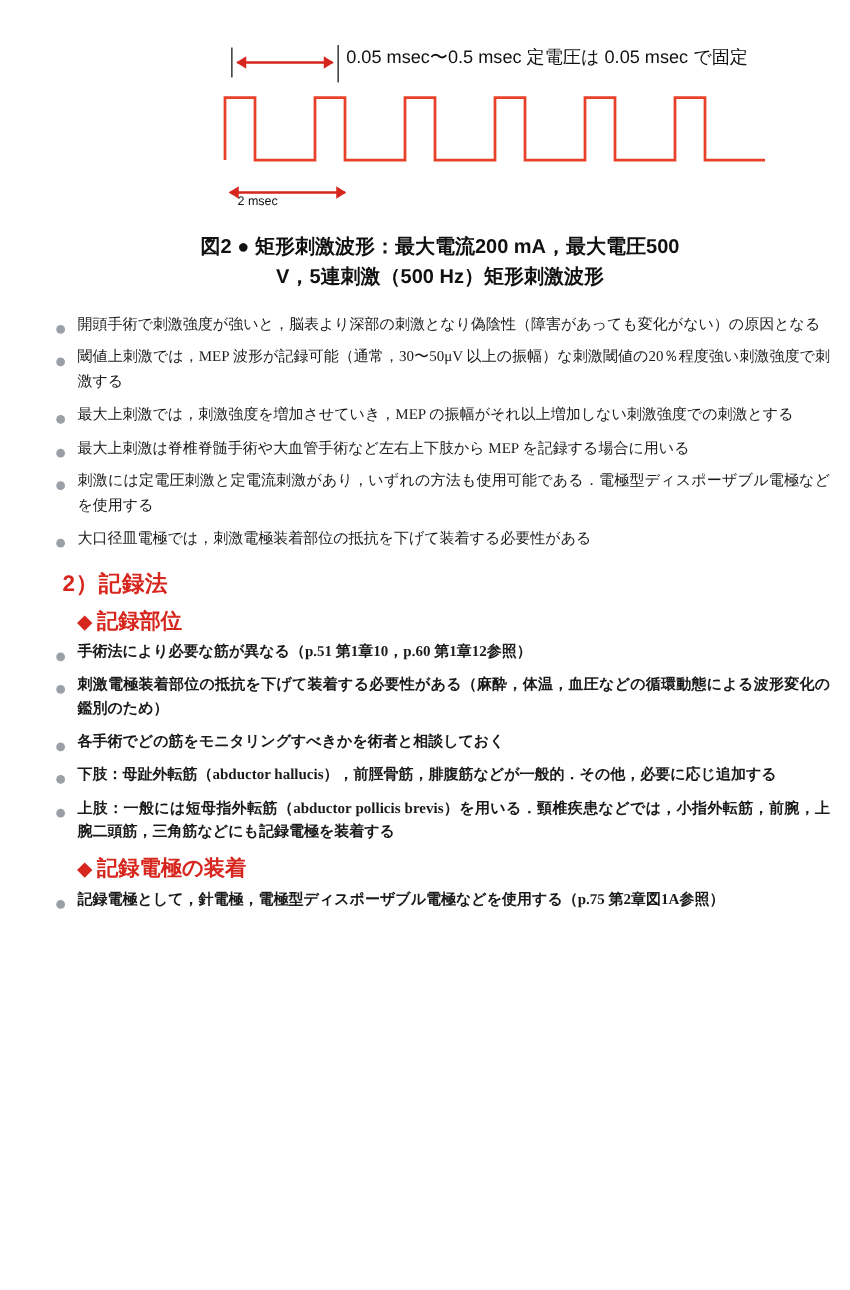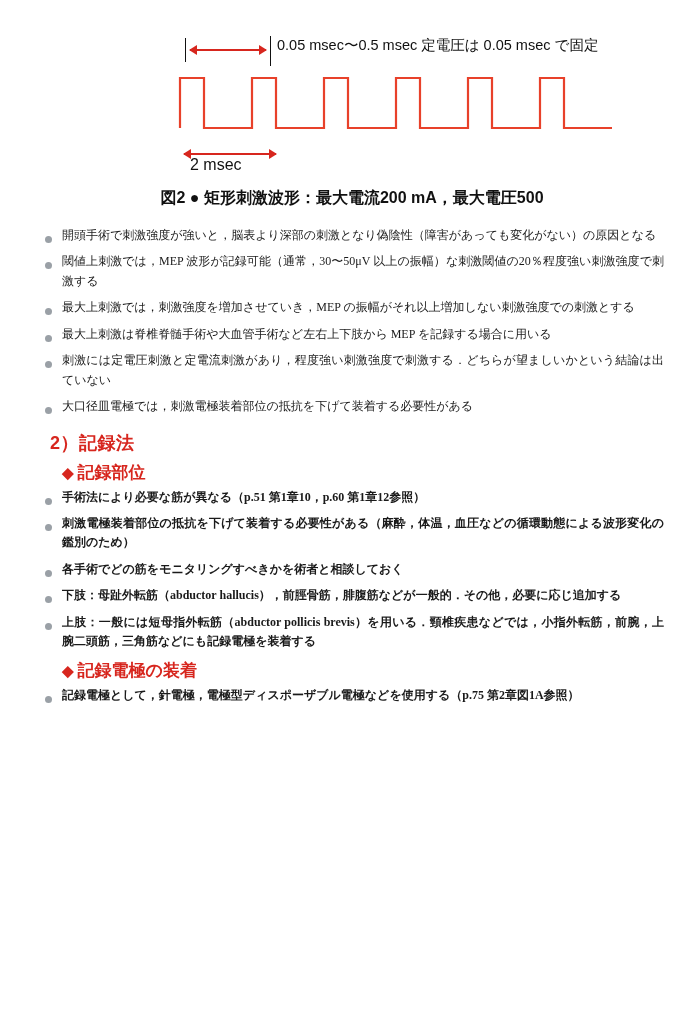--- a/index.html
+++ b/index.html
@@ -72,21 +72,21 @@
     border-left: 8px solid #d7261e;
   }
 
   .wave-svg {
     position: absolute;
     left: 0;
     top: 38px;
   }
   .msec-label {
     position: absolute;
-    font-size: 16px;
+    font-size: 10px;
     font-family: "Liberation Sans", sans-serif;
     color: #111;
   }
 
   
   .fig-title {
     text-align: center;
     font-family: "Liberation Sans", sans-serif;
     font-weight: bold;
     font-size: 16px;
@@ -168,28 +168,29 @@
     <div class="arrow-row" style="left:132px; top:126px; width:92px;">
       <div class="arrow-line"></div>
       <div class="arrow-head left"></div>
       <div class="arrow-head right"></div>
     </div>
     <div class="msec-label" style="left:138px; top:134px;">2 msec</div>
   </div>
 
   <div class="fig-title">
     <div>図2 ● 矩形刺激波形：最大電流200 mA，最大電圧500</div>
+    <div>V，5連刺激（500 Hz）矩形刺激波形</div>
   </div>
 
   <ul class="bullets level1">
     <li>開頭手術で刺激強度が強いと，脳表より深部の刺激となり偽陰性（障害があっても変化がない）の原因となる</li>
     <li>閾値上刺激では，MEP 波形が記録可能（通常，30〜50μV 以上の振幅）な刺激閾値の20％程度強い刺激強度で刺激する</li>
     <li>最大上刺激では，刺激強度を増加させていき，MEP の振幅がそれ以上増加しない刺激強度での刺激とする</li>
     <li>最大上刺激は脊椎脊髄手術や大血管手術など左右上下肢から MEP を記録する場合に用いる</li>
-    <li>刺激には定電圧刺激と定電流刺激があり，程度強い刺激強度で刺激する．どちらが望ましいかという結論は出ていない</li>
+    <li>刺激には定電圧刺激と定電流刺激があり，いずれの方法も使用可能である．電極型ディスポーザブル電極などを使用する</li>
     <li>大口径皿電極では，刺激電極装着部位の抵抗を下げて装着する必要性がある</li>
   </ul>
 
   <div class="sec-head">2）記録法</div>
 
   <div class="sub-head">
     <span class="diamond">◆</span><span>記録部位</span>
   </div>
 
   <ul class="bullets level2">

